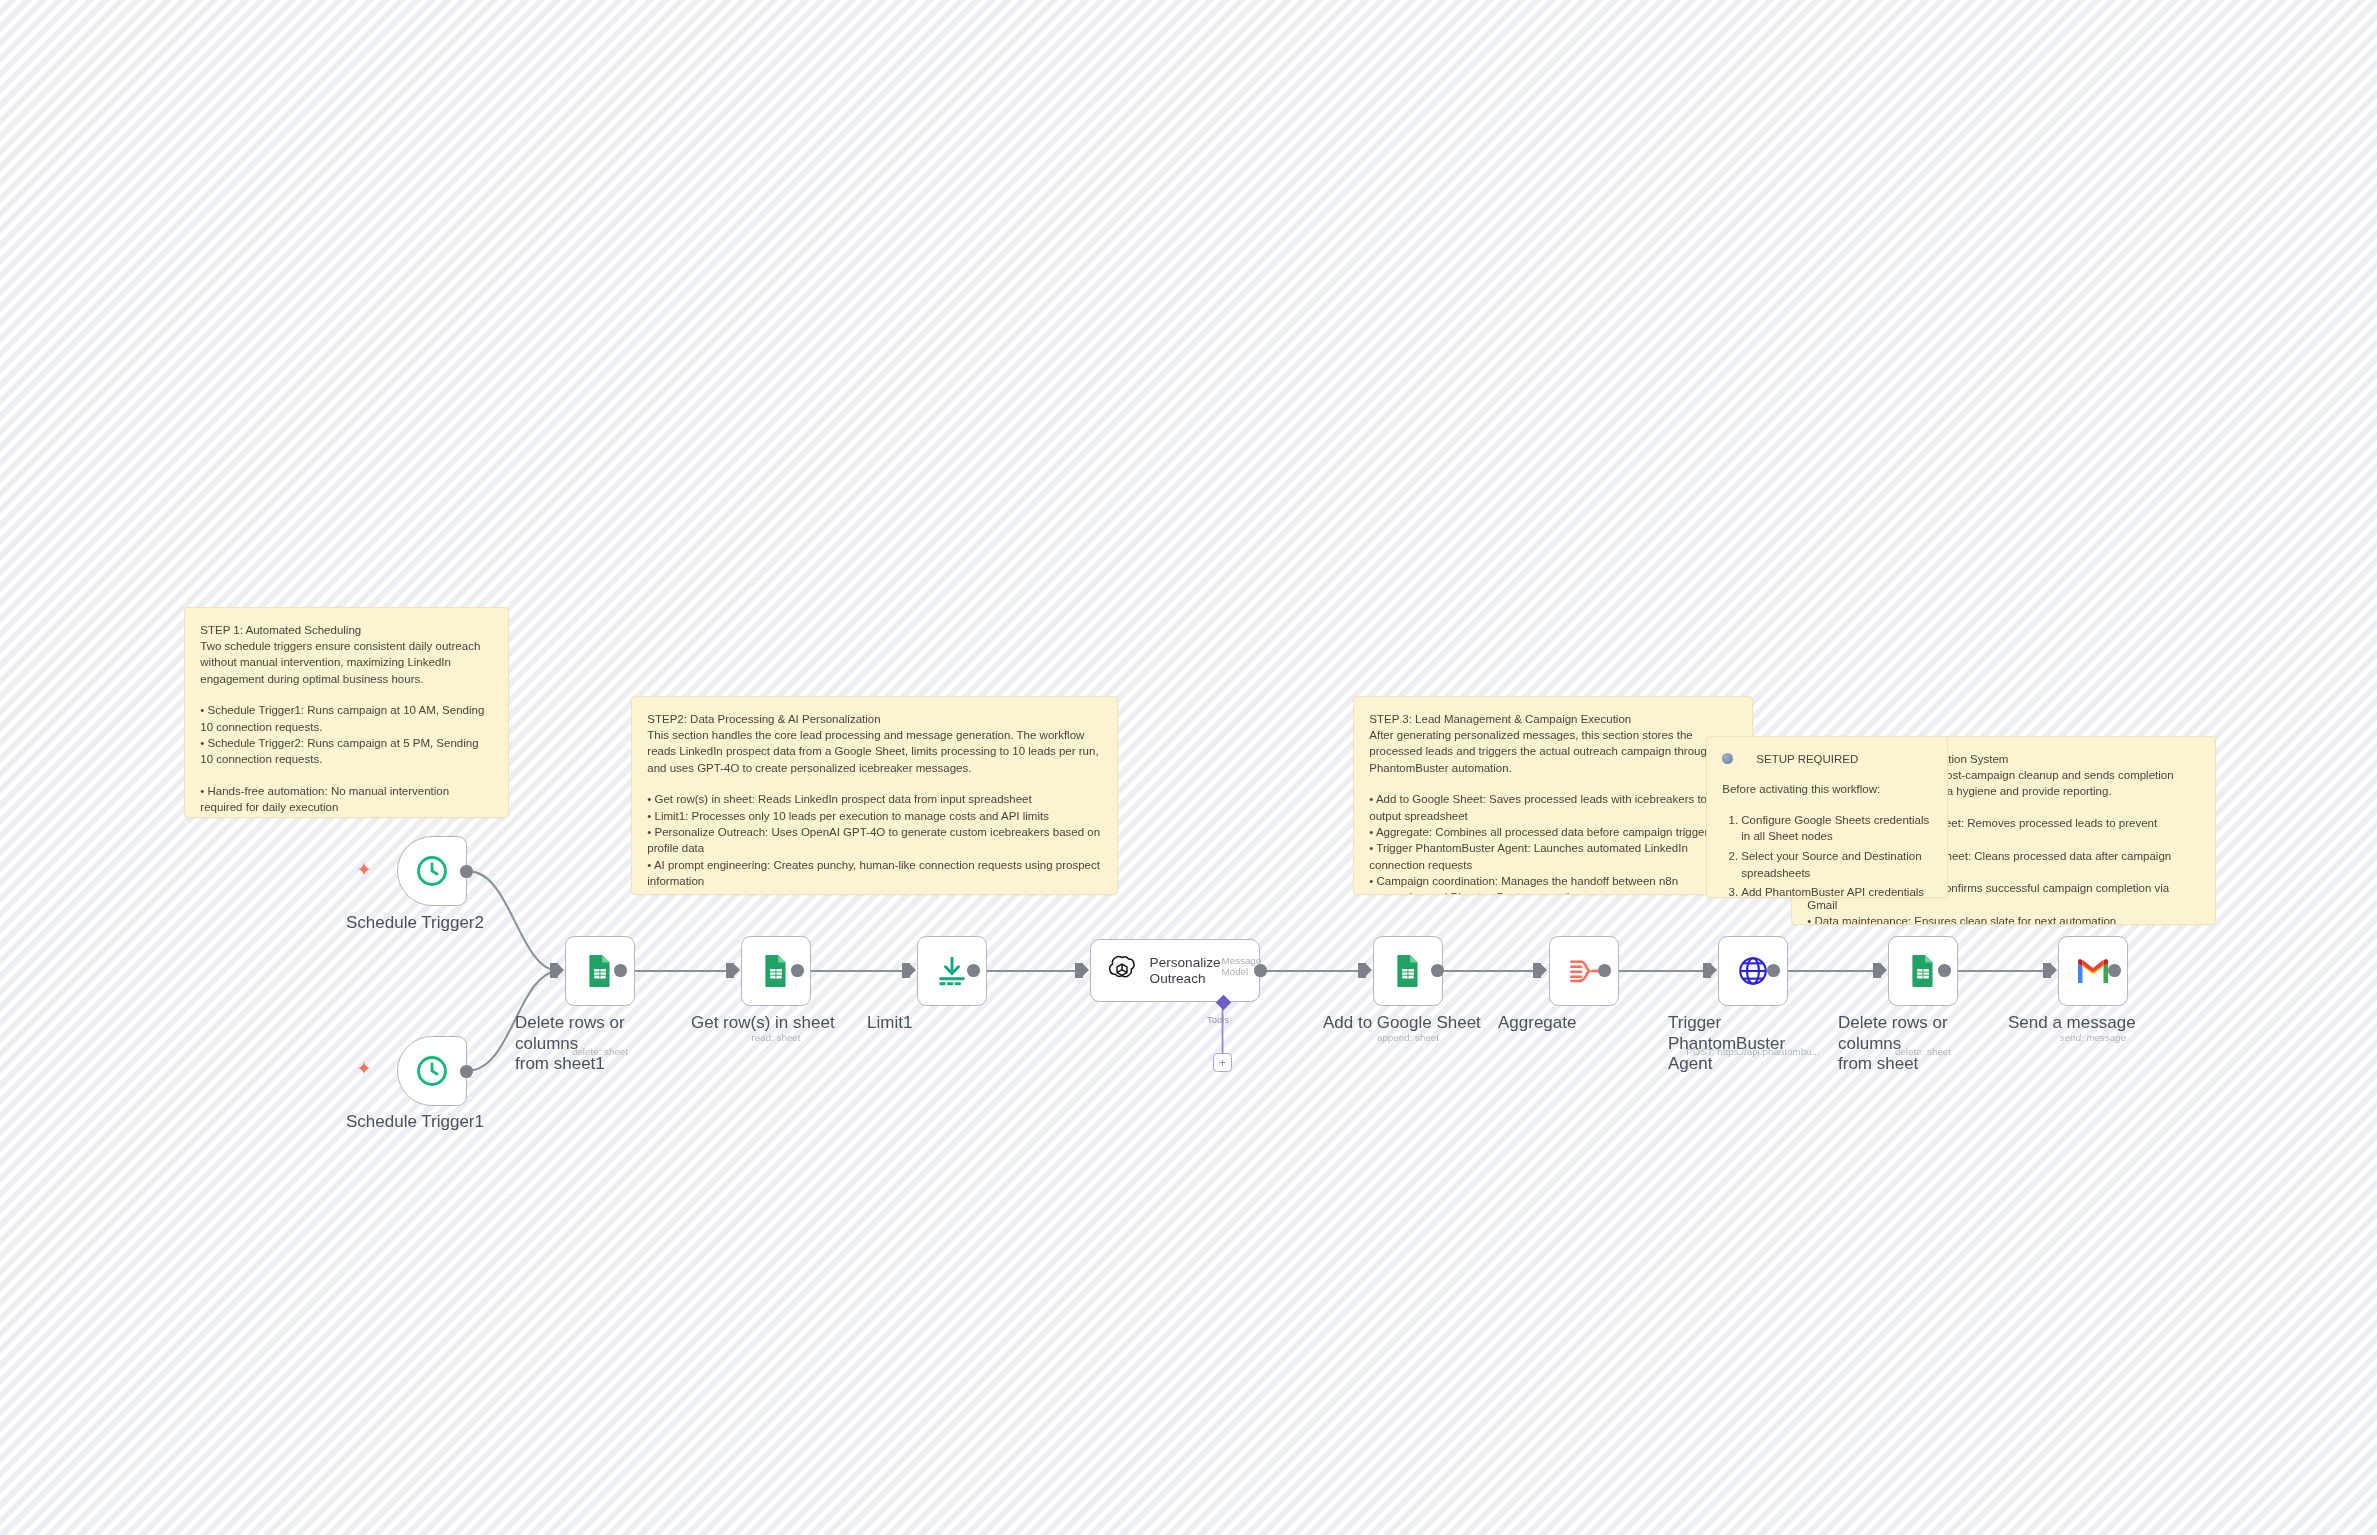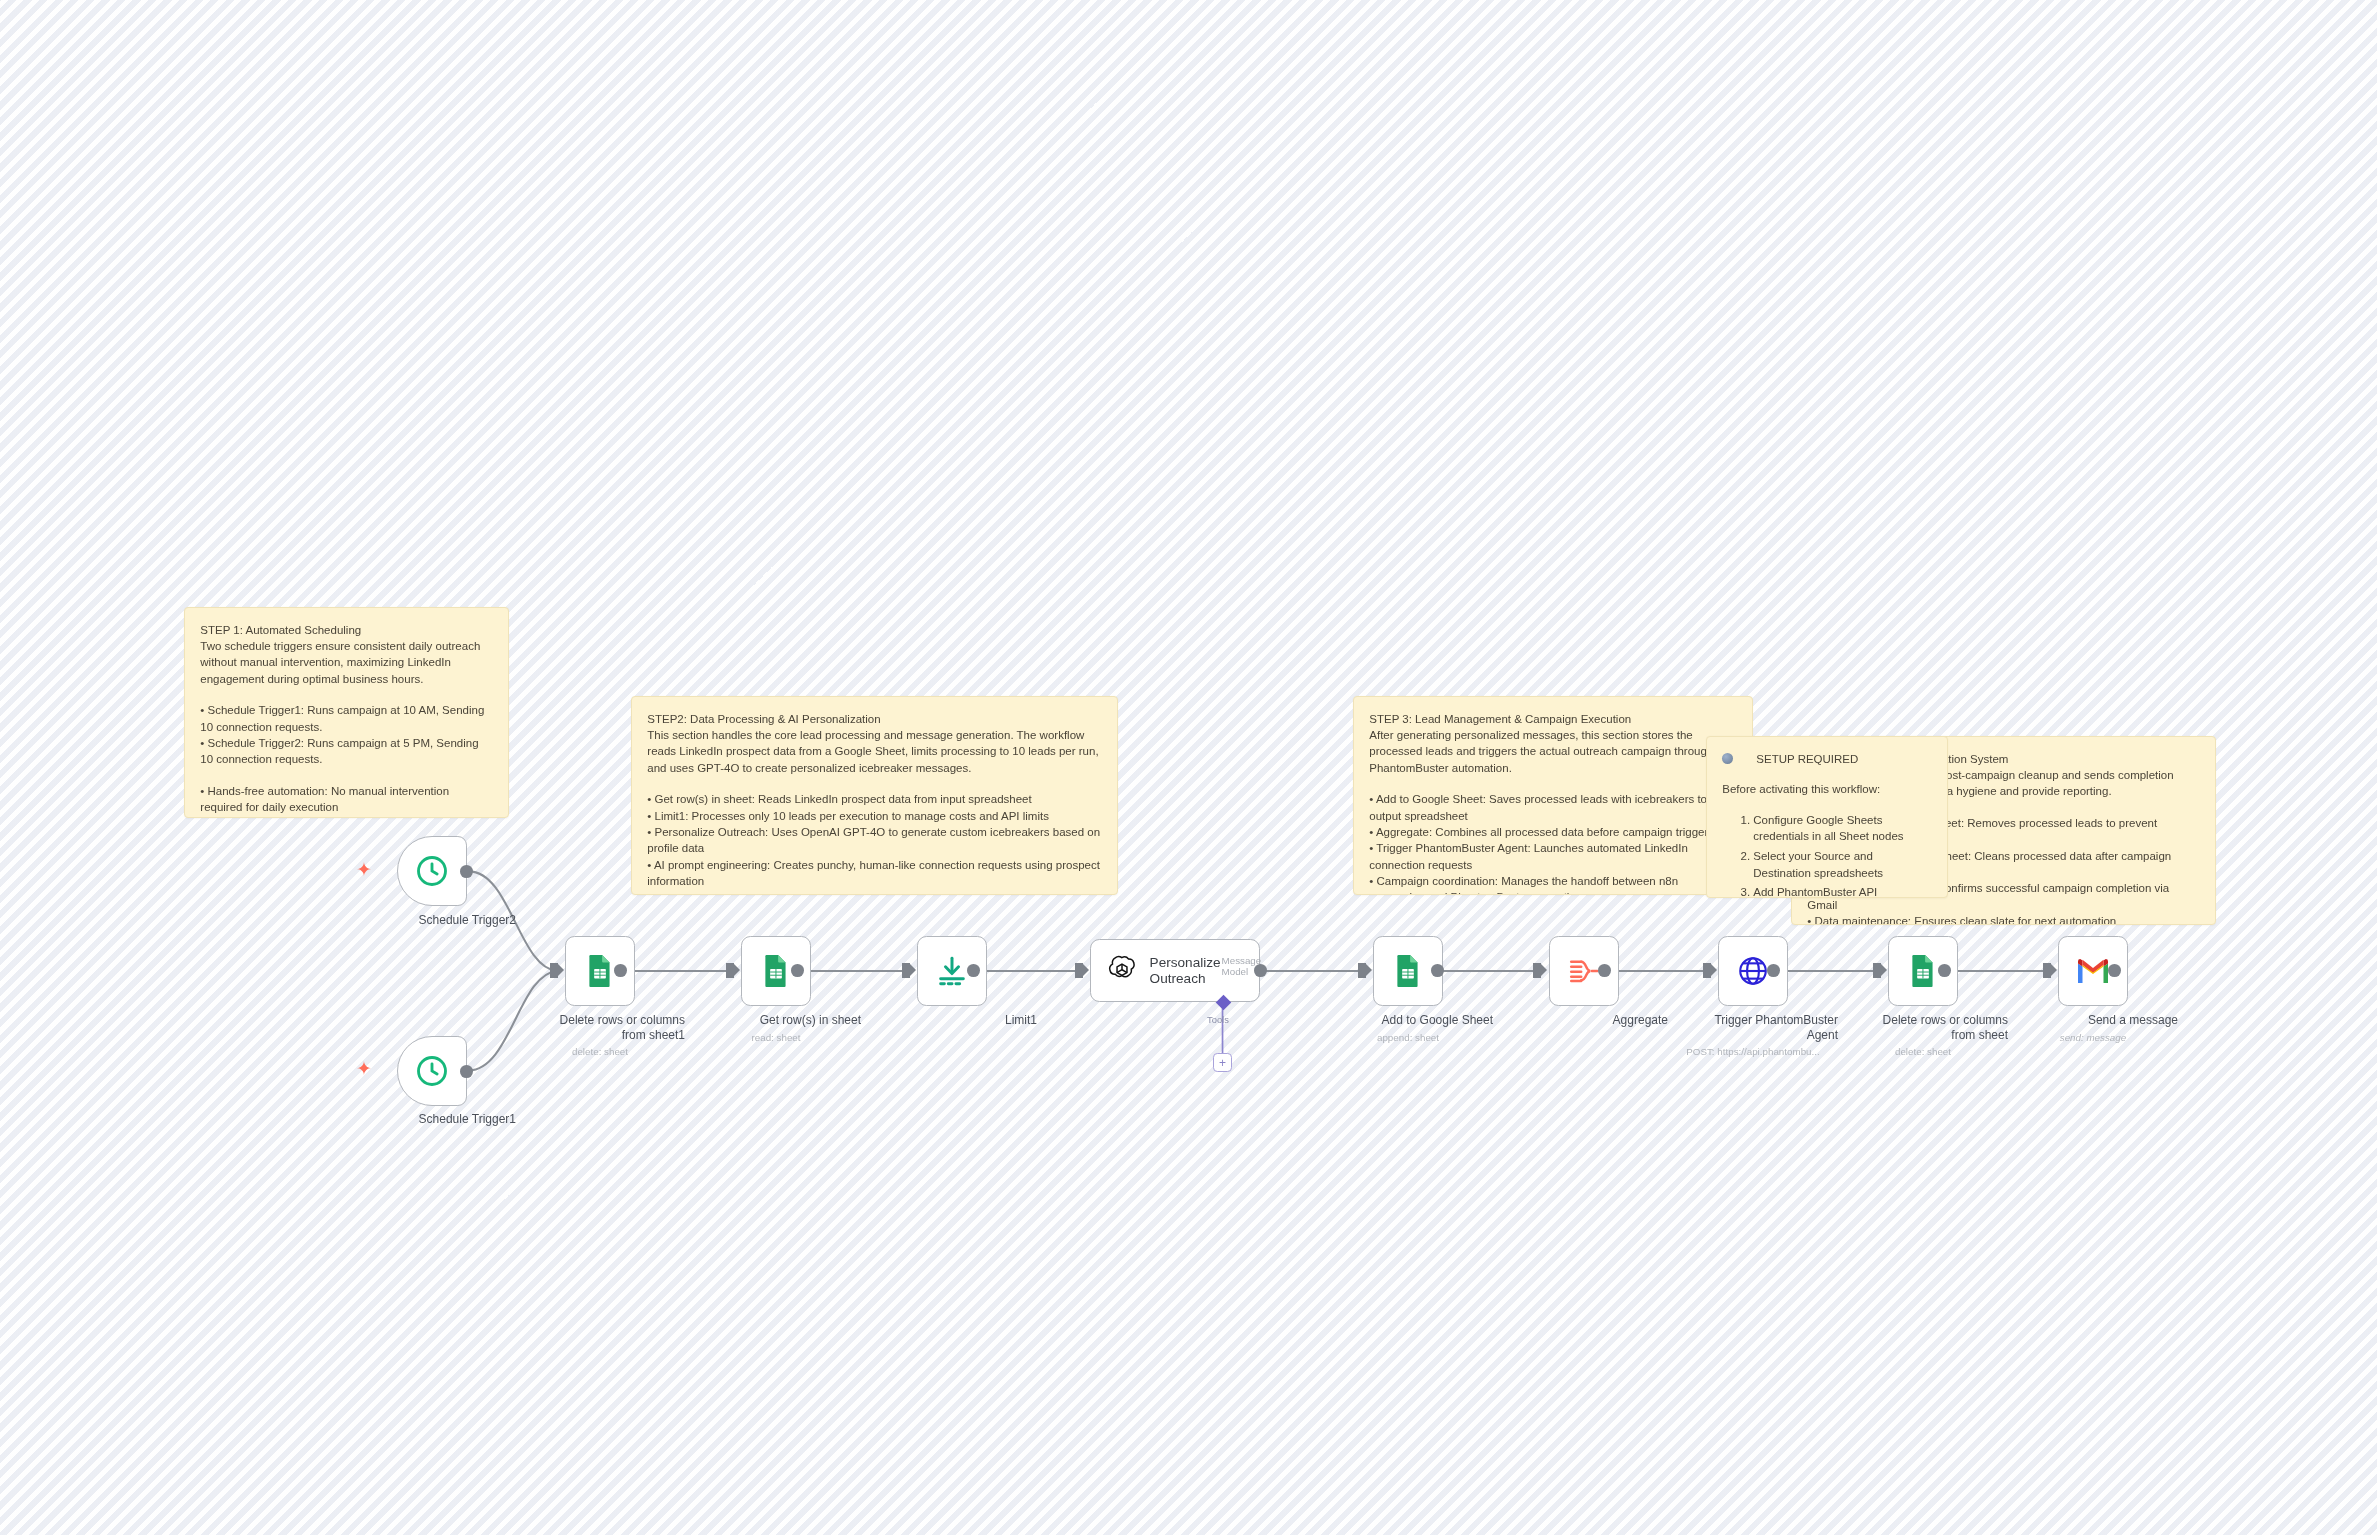--- a/index.html
+++ b/index.html
@@ -36,21 +36,21 @@
     line-height: 1.42;
     overflow: hidden;
     box-shadow: 0 0.9px 1.7px rgba(0,0,0,0.04);
   }
   .sticky .s-title { font-weight: 400; display:block; }
   .sticky p { margin: 0; }
   .sticky .gap { height: 15.3px; }
   .sticky ul { list-style: none; margin: 0; padding: 0; }
   .sticky ul li { margin: 0; }
   .sticky ol { margin: 0 0 0 19px; padding: 0; }
-  .sticky ol li { margin-bottom: 3.4px; margin-left: 12px; }
+  .sticky ol li { margin-bottom: 3.4px; }
   .setup-head { display:flex; align-items:center; gap:23px; margin-bottom:13.6px; }
   .setup-dot {
     width: 11px; height: 11px; border-radius: 50%;
     background: radial-gradient(circle at 35% 32%, #9fb2cc 0%, #7d90ab 60%, #65788f 100%);
     flex: 0 0 auto;
   }
 
   
   #wires { position: absolute; left:0; top:0; width: 2377px; height: 1536px; pointer-events: none; }
 
@@ -76,22 +76,22 @@
     padding-left: 13.6px;
     gap: 11px;
   }
   .node-icon { display: flex; align-items: center; justify-content: center; }
   .wide-text { display: flex; flex-direction: row; gap: 0.9px; }
   .wide-title { font-size: 13.6px; color: #3b3f45; line-height: 1.16; }
   .wide-sub { font-size: 9.8px; color: #a9adb4; }
 
   .node-label {
     position: absolute;
-    text-align: right;
-    font-size: 12px;
+    text-align: left;
+    font-size: 17px;
     color: #4b5059;
     line-height: 1.22;
     white-space: nowrap;
   }
   .node-sub {
     position: absolute;
     text-align: center;
     font-size: 9.8px;
     color: #b1b5bb;
     white-space: nowrap;

